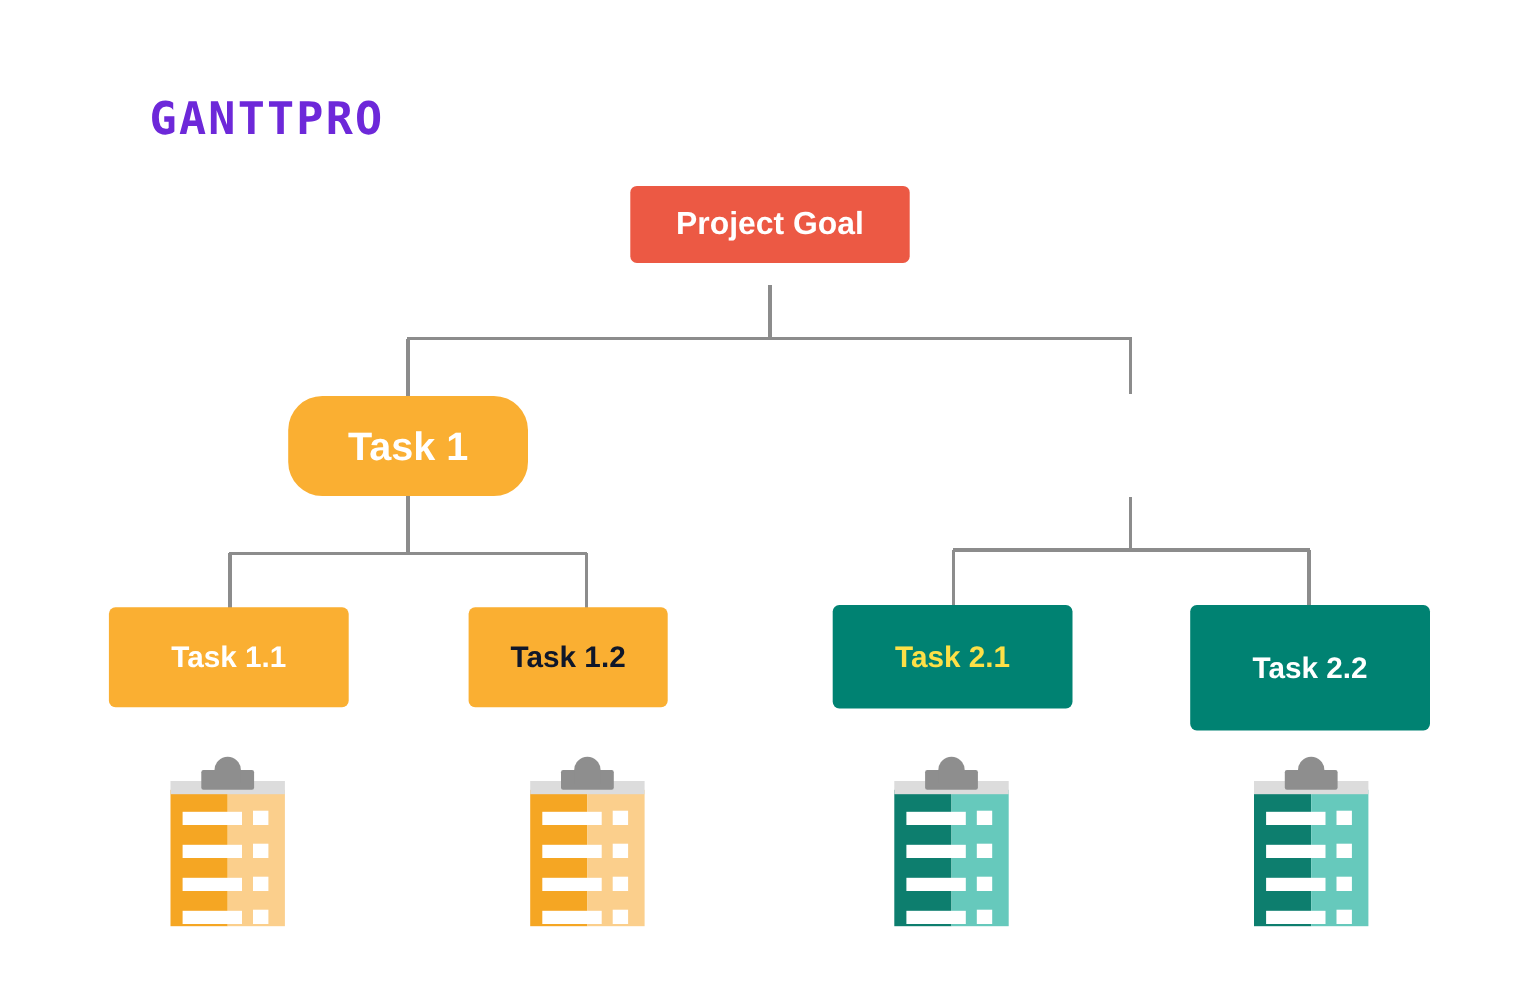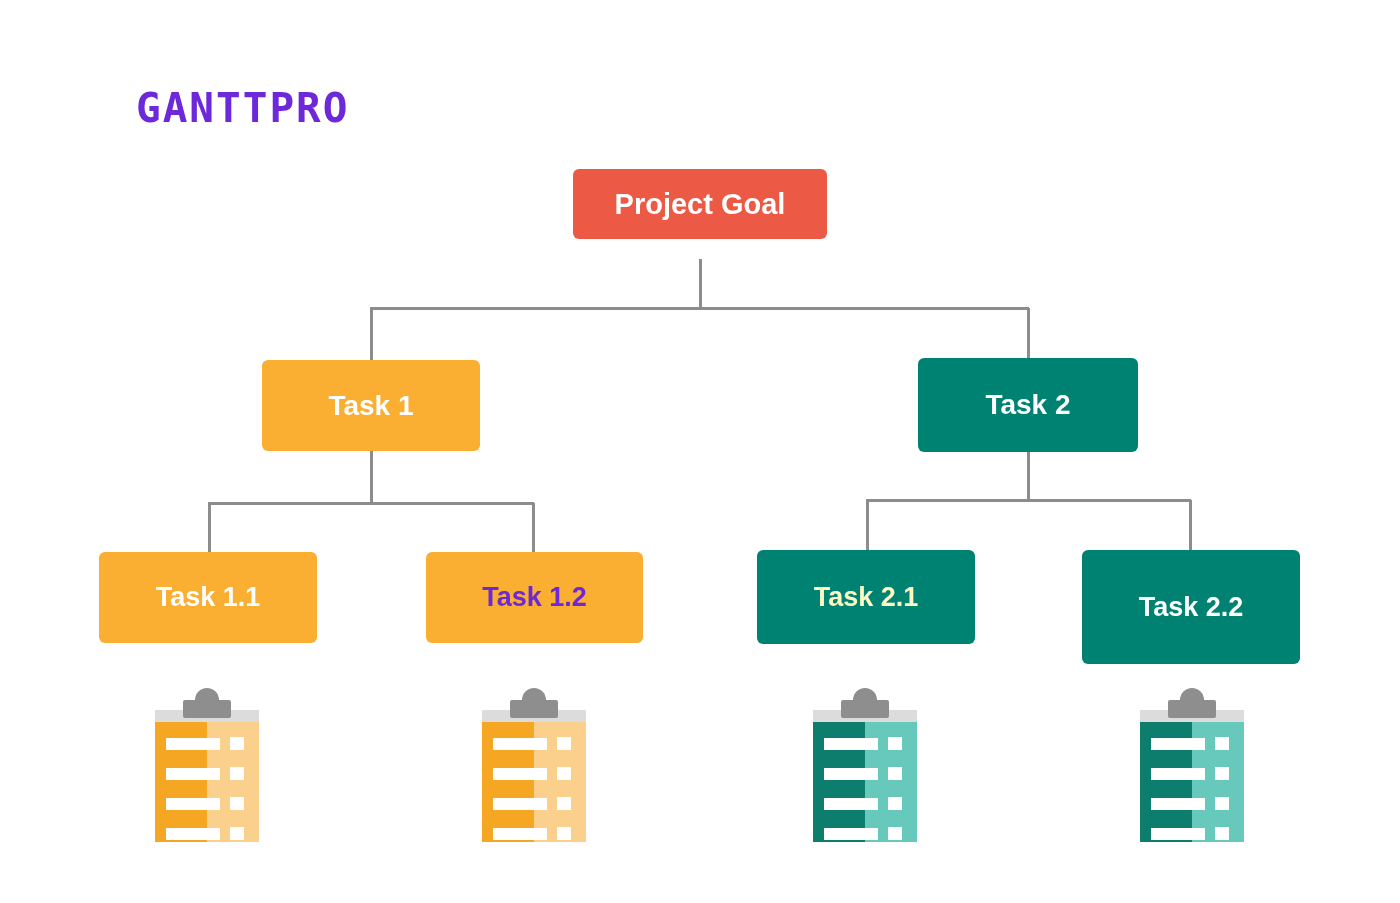--- a/index.html
+++ b/index.html
@@ -52,21 +52,21 @@
     align-items: center;
     justify-content: center;
     border-radius: 6px;
     color: #ffffff;
     font-weight: 700;
     text-align: center;
     box-sizing: border-box;
     line-height: 1;
   }
   .node.root  { font-size: 29px; }
-  .node.lvl1  { font-size: 28px; }
+  .node.lvl1  { font-size: 36px; border-radius: 31px; }
   .node.lvl2  { font-size: 27px; }
 
   
   .clipboard {
     position: absolute;
     width: 104px;
     height: 152px;
   }
   .cb-body-left, .cb-body-right {
     position: absolute;
@@ -147,27 +147,26 @@
       <line x1="866" y1="500" x2="1191" y2="500"></line>
       <line x1="867" y1="500" x2="867" y2="551"></line>
       <line x1="1190" y1="500" x2="1190" y2="551"></line>
     </g>
   </svg>
 
   <div class="node root" style="left: 573px; top: 169px; width: 254px; height: 70px; background: rgb(236, 89, 68); color: rgb(255, 255, 255);">Project Goal</div>
 
   <div class="node lvl1" style="left: 262px; top: 360px; width: 218px; height: 91px; background: rgb(250, 175, 50); color: rgb(255, 255, 255);">Task 1</div>
 
-  <div class="node lvl1" style="left: 918px; top: 358px; width: 220px; height: 94px; background: rgb(0, 130, 114); color: rgb(255, 255, 255);">Task 2</div>
 
   <div class="node lvl2" style="left: 99px; top: 552px; width: 218px; height: 91px; background: rgb(250, 175, 50); color: rgb(255, 255, 255);">Task 1.1</div>
 
-  <div class="node lvl2" style="left: 426px; top: 552px; width: 217px; height: 91px; background: rgb(250, 175, 50); color: #6d28d9;">Task 1.2</div>
-
-  <div class="node lvl2" style="left: 757px; top: 550px; width: 218px; height: 94px; background: rgb(0, 130, 114); color: #fef9c3; text-align: center;">Task 2.1</div>
+  <div class="node lvl2" style="left: 426px; top: 552px; width: 181px; height: 91px; background: rgb(250, 175, 50); color: #0f172a;">Task 1.2</div>
+
+  <div class="node lvl2" style="left: 757px; top: 550px; width: 218px; height: 94px; background: rgb(0, 130, 114); color: #fde047; text-align: center;">Task 2.1</div>
 
   <div class="node lvl2" style="left: 1082px; top: 550px; width: 218px; height: 114px; background: rgb(0, 130, 114); color: rgb(255, 255, 255);">Task 2.2</div>
 
   <div class="clipboard" style="left: 155px; top: 690px;">
       <div class="cb-body-left" style="background: rgb(245, 166, 35);"></div>
       <div class="cb-body-right" style="background: rgb(251, 207, 140);"></div>
       <div class="cb-rows">
         <div class="cb-line" style="top: 20px;"></div>
         <div class="cb-check" style="top: 19px;"></div>
         <div class="cb-line" style="top: 50px;"></div>

